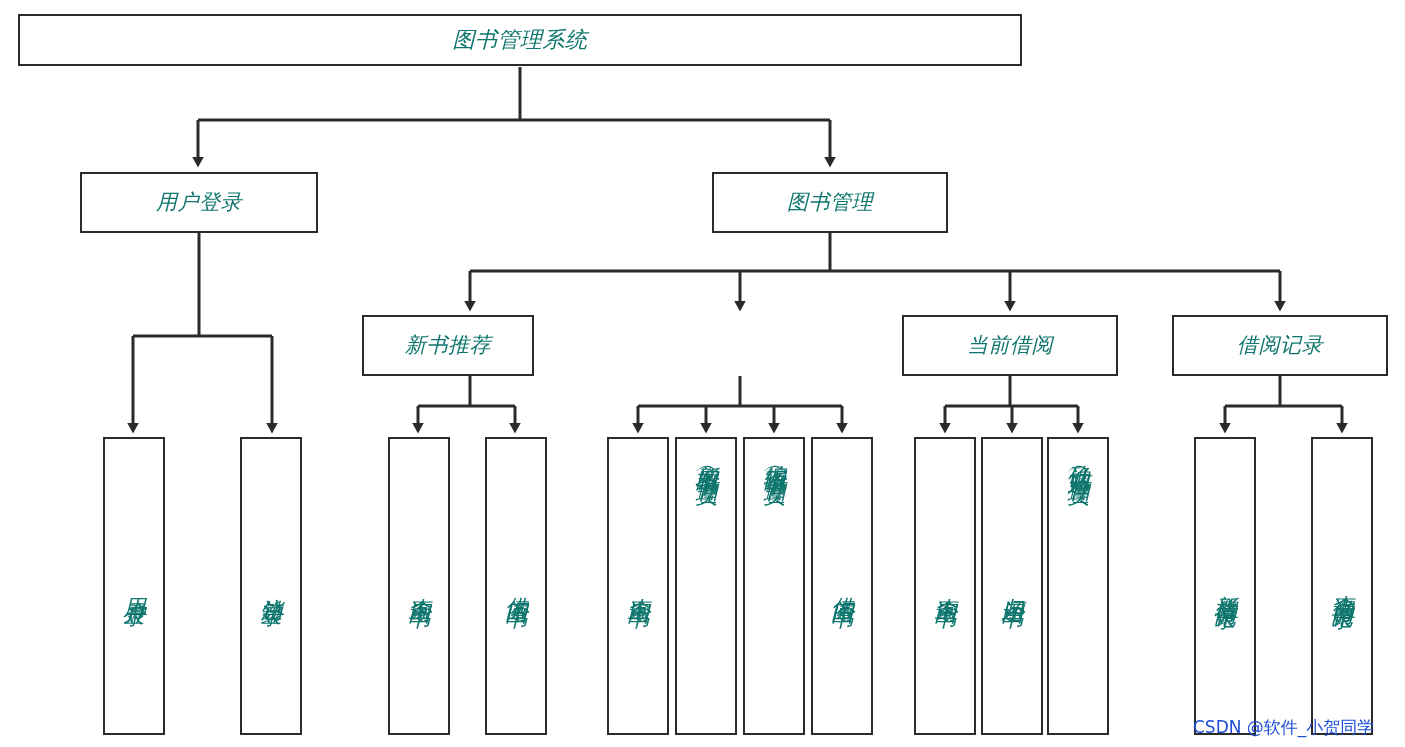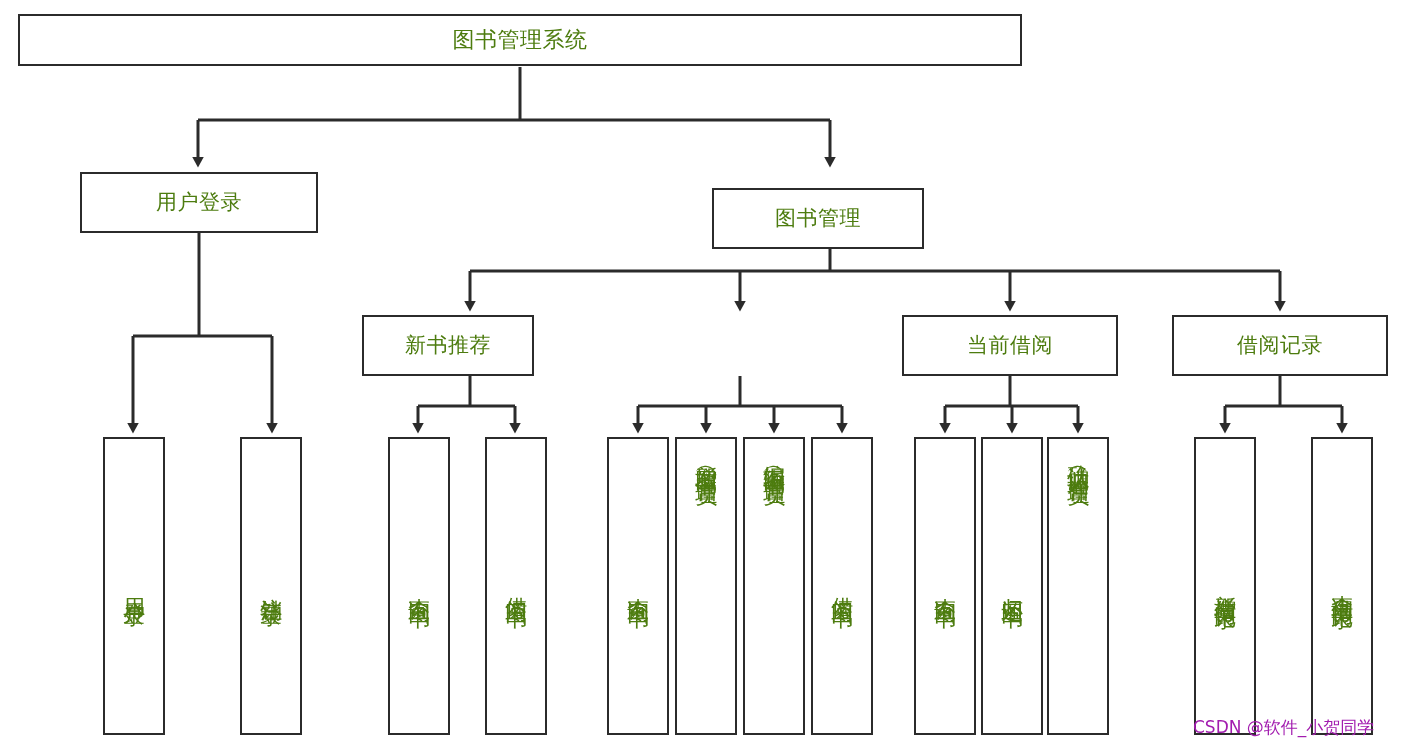--- a/index.html
+++ b/index.html
@@ -27,21 +27,22 @@
     pointer-events: none;
   }
   .node {
     position: absolute;
     box-sizing: border-box;
     background: #ffffff;
     border: 2px solid #2b2b2b;
     display: flex;
     align-items: center;
     justify-content: center;
-    color: #4d7c0f;
+    color: #0f766e;
+    font-style: italic;
   }
   .node-label {
     display: block;
     text-align: center;
     line-height: 1.28;
     letter-spacing: 0.5px;
     white-space: nowrap;
   }
   
   .node.horiz .node-label {
@@ -65,21 +66,21 @@
     letter-spacing: 3px;
     white-space: nowrap;
   }
   .node.vert.centered {
     align-items: center;
     padding-top: 0;
   }
   .watermark {
     position: absolute;
     font-size: 17px;
-    color: #a21caf;
+    color: #1d4ed8;
     white-space: nowrap;
     user-select: none;
   }
 </style>
 </head>
 <body>
 
 <div id="diagram-canvas">
 
   <svg id="edge-layer" viewBox="0 0 1405 747" width="1405" height="747">
@@ -133,21 +134,21 @@
   </svg>
 
   <div class="node horiz root" style="left:18px; top:14px; width:1004px; height:52px;">
     <span class="node-label">图书管理系统</span>
   </div>
 
   <div class="node horiz" style="left:80px; top:172px; width:238px; height:61px;">
     <span class="node-label">用户登录</span>
   </div>
 
-  <div class="node horiz" style="left:712px; top:188px; width:212px; height:61px;">
+  <div class="node horiz" style="left:712px; top:172px; width:236px; height:61px;">
     <span class="node-label">图书管理</span>
   </div>
 
   <div class="node horiz" style="left:362px; top:315px; width:172px; height:61px;">
     <span class="node-label">新书推荐</span>
   </div>
 
 
   <div class="node horiz" style="left:902px; top:315px; width:216px; height:61px;">
     <span class="node-label">当前借阅</span>

